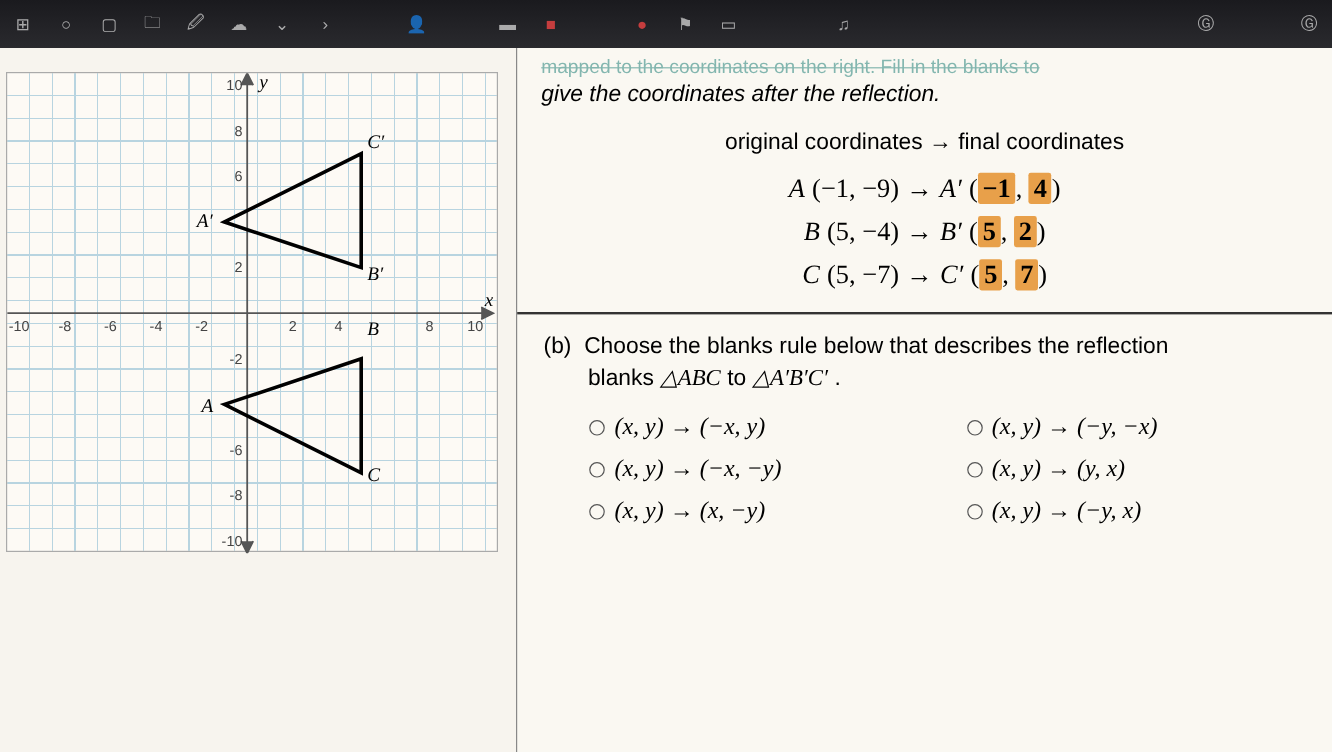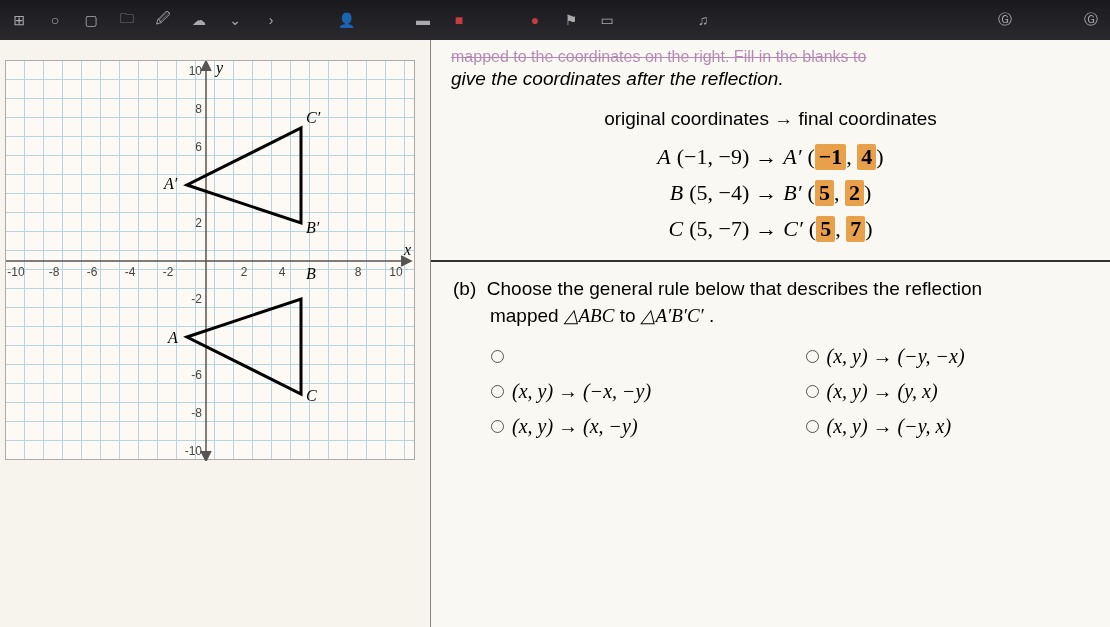--- a/index.html
+++ b/index.html
@@ -49,21 +49,21 @@
   .graph svg { position: absolute; top:0; left:0; }
   .right-panel {
     flex: 1;
     background: #faf8f2;
     padding: 8px 0 0 0;
     border-left: 1px solid #888;
     display: flex;
     flex-direction: column;
   }
   .cut-text {
-    color: #701a75;
+    color: #0f766e;
     font-size: 16px;
     padding: 0 20px;
     text-decoration: line-through;
     opacity: 0.5;
     white-space: nowrap;
     overflow: hidden;
   }
   .instruction {
     font-size: 19px;
     padding: 2px 20px 10px 20px;
@@ -239,31 +239,32 @@
         <span>(5, −7)</span>
         <span>→</span>
         <span class="var">C′</span>
         <span>(<span class="blank">5</span>, <span class="blank">7</span>)</span>
       </div>
     </div>
 
     <div class="part-b">
       <div class="part-b-q">
         <span>(b)</span>&nbsp;
-        <span>Choose the general rule below that describes the reflection</span><br>
+        <span>Choose the blanks rule below that describes the reflection</span><br>
         &nbsp;&nbsp;&nbsp;&nbsp;&nbsp;&nbsp;
-        <span>mapped </span>
+        <span>blanks </span>
         <span style="font-family:'Times New Roman';font-style:italic">△ABC</span>
         <span> to </span>
         <span style="font-family:'Times New Roman';font-style:italic">△A′B′C′</span>
         <span>.</span>
       </div>
       <div class="options">
         <div class="option">
             <span class="radio"></span>
+            <span class="var-i">(x, y) → (−x, y)</span>
           </div>
         <div class="option">
             <span class="radio"></span>
             <span class="var-i">(x, y) → (−y, −x)</span>
           </div>
         <div class="option">
             <span class="radio"></span>
             <span class="var-i">(x, y) → (−x, −y)</span>
           </div>
         <div class="option">

